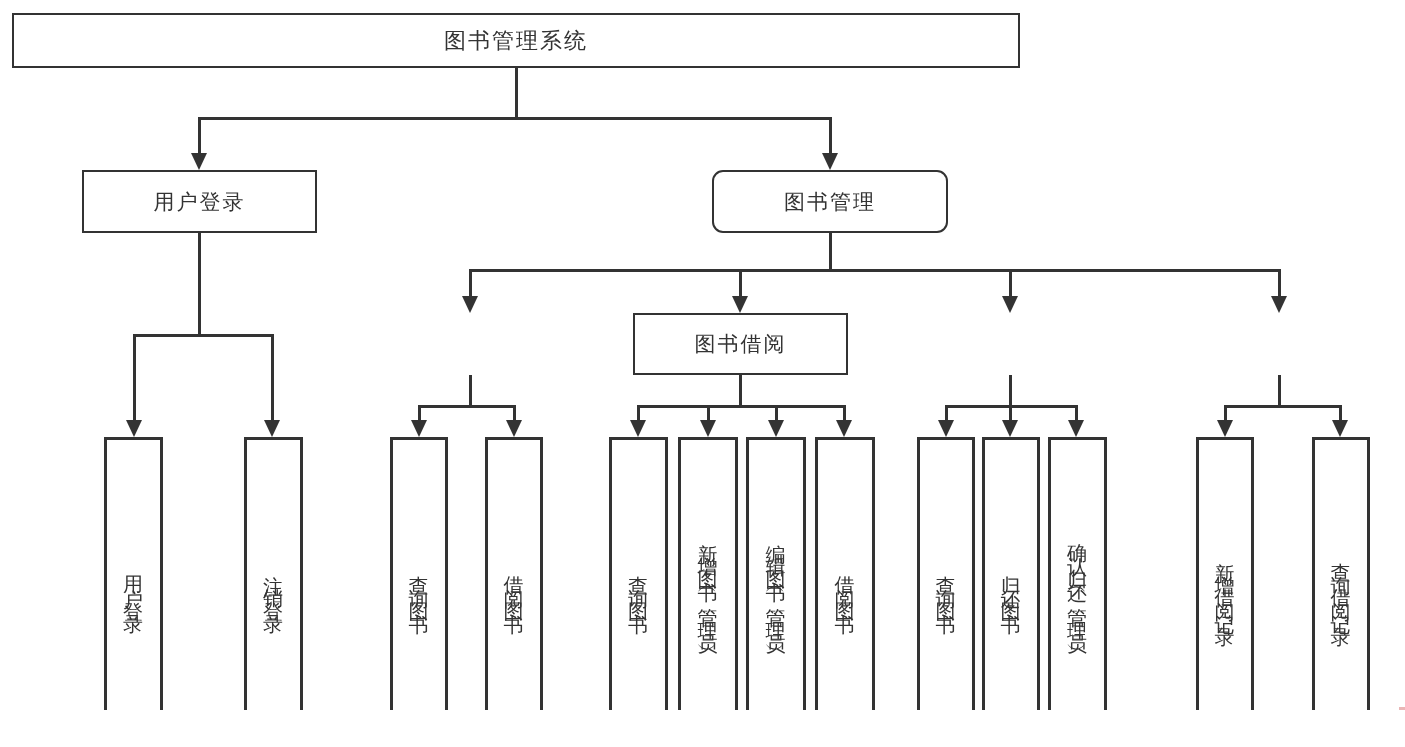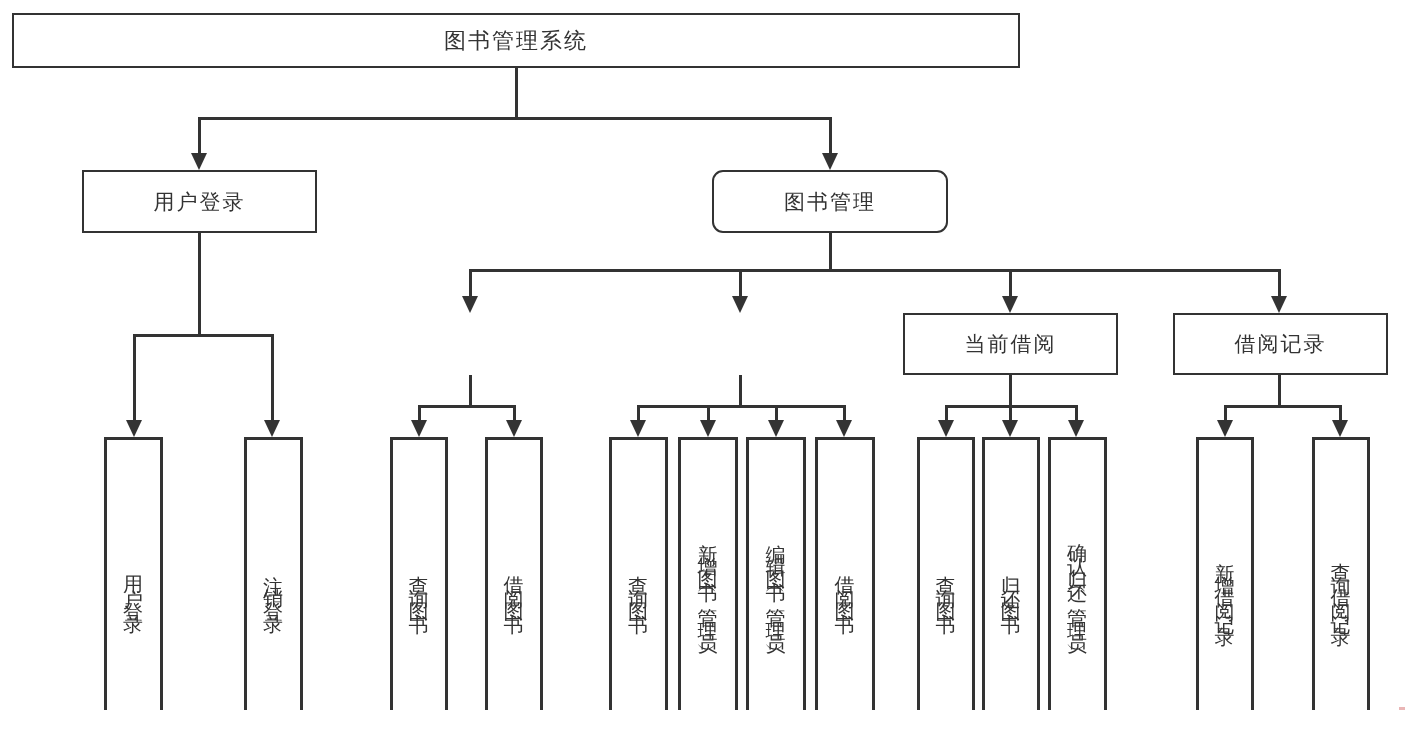--- a/index.html
+++ b/index.html
@@ -120,25 +120,22 @@
   <div class="h-line" style="left:469px; top:269px; width:812px;"></div>
   <div class="v-line" style="left:469px;  top:269px; height:28px;"></div>
   <div class="arrow-down" style="left:462px;  top:296px;"></div>
   <div class="v-line" style="left:739px;  top:269px; height:28px;"></div>
   <div class="arrow-down" style="left:732px;  top:296px;"></div>
   <div class="v-line" style="left:1009px; top:269px; height:28px;"></div>
   <div class="arrow-down" style="left:1002px; top:296px;"></div>
   <div class="v-line" style="left:1278px; top:269px; height:28px;"></div>
   <div class="arrow-down" style="left:1271px; top:296px;"></div>
 
-  <div class="nodebox" style="left:903px; top:313px; width:215px; height:62px;">
-    <span class="lbl">当前借阅</span>
-  </div>
-  <div class="nodebox" style="left:1173px; top:313px; width:215px; height:62px;">
-    <span class="lbl">借阅记录</span>
+  <div class="nodebox" style="left:633px; top:313px; width:215px; height:62px;">
+    <span class="lbl">图书借阅</span>
   </div>
 
   <div class="v-line" style="left:469px; top:375px; height:33px;"></div>
   <div class="h-line" style="left:418px; top:405px; width:97px;"></div>
   <div class="v-line" style="left:418px; top:405px; height:17px;"></div>
   <div class="arrow-down" style="left:411px; top:420px;"></div>
   <div class="v-line" style="left:513px; top:405px; height:17px;"></div>
   <div class="arrow-down" style="left:506px; top:420px;"></div>
 
   <div class="v-line" style="left:739px; top:375px; height:33px;"></div>

